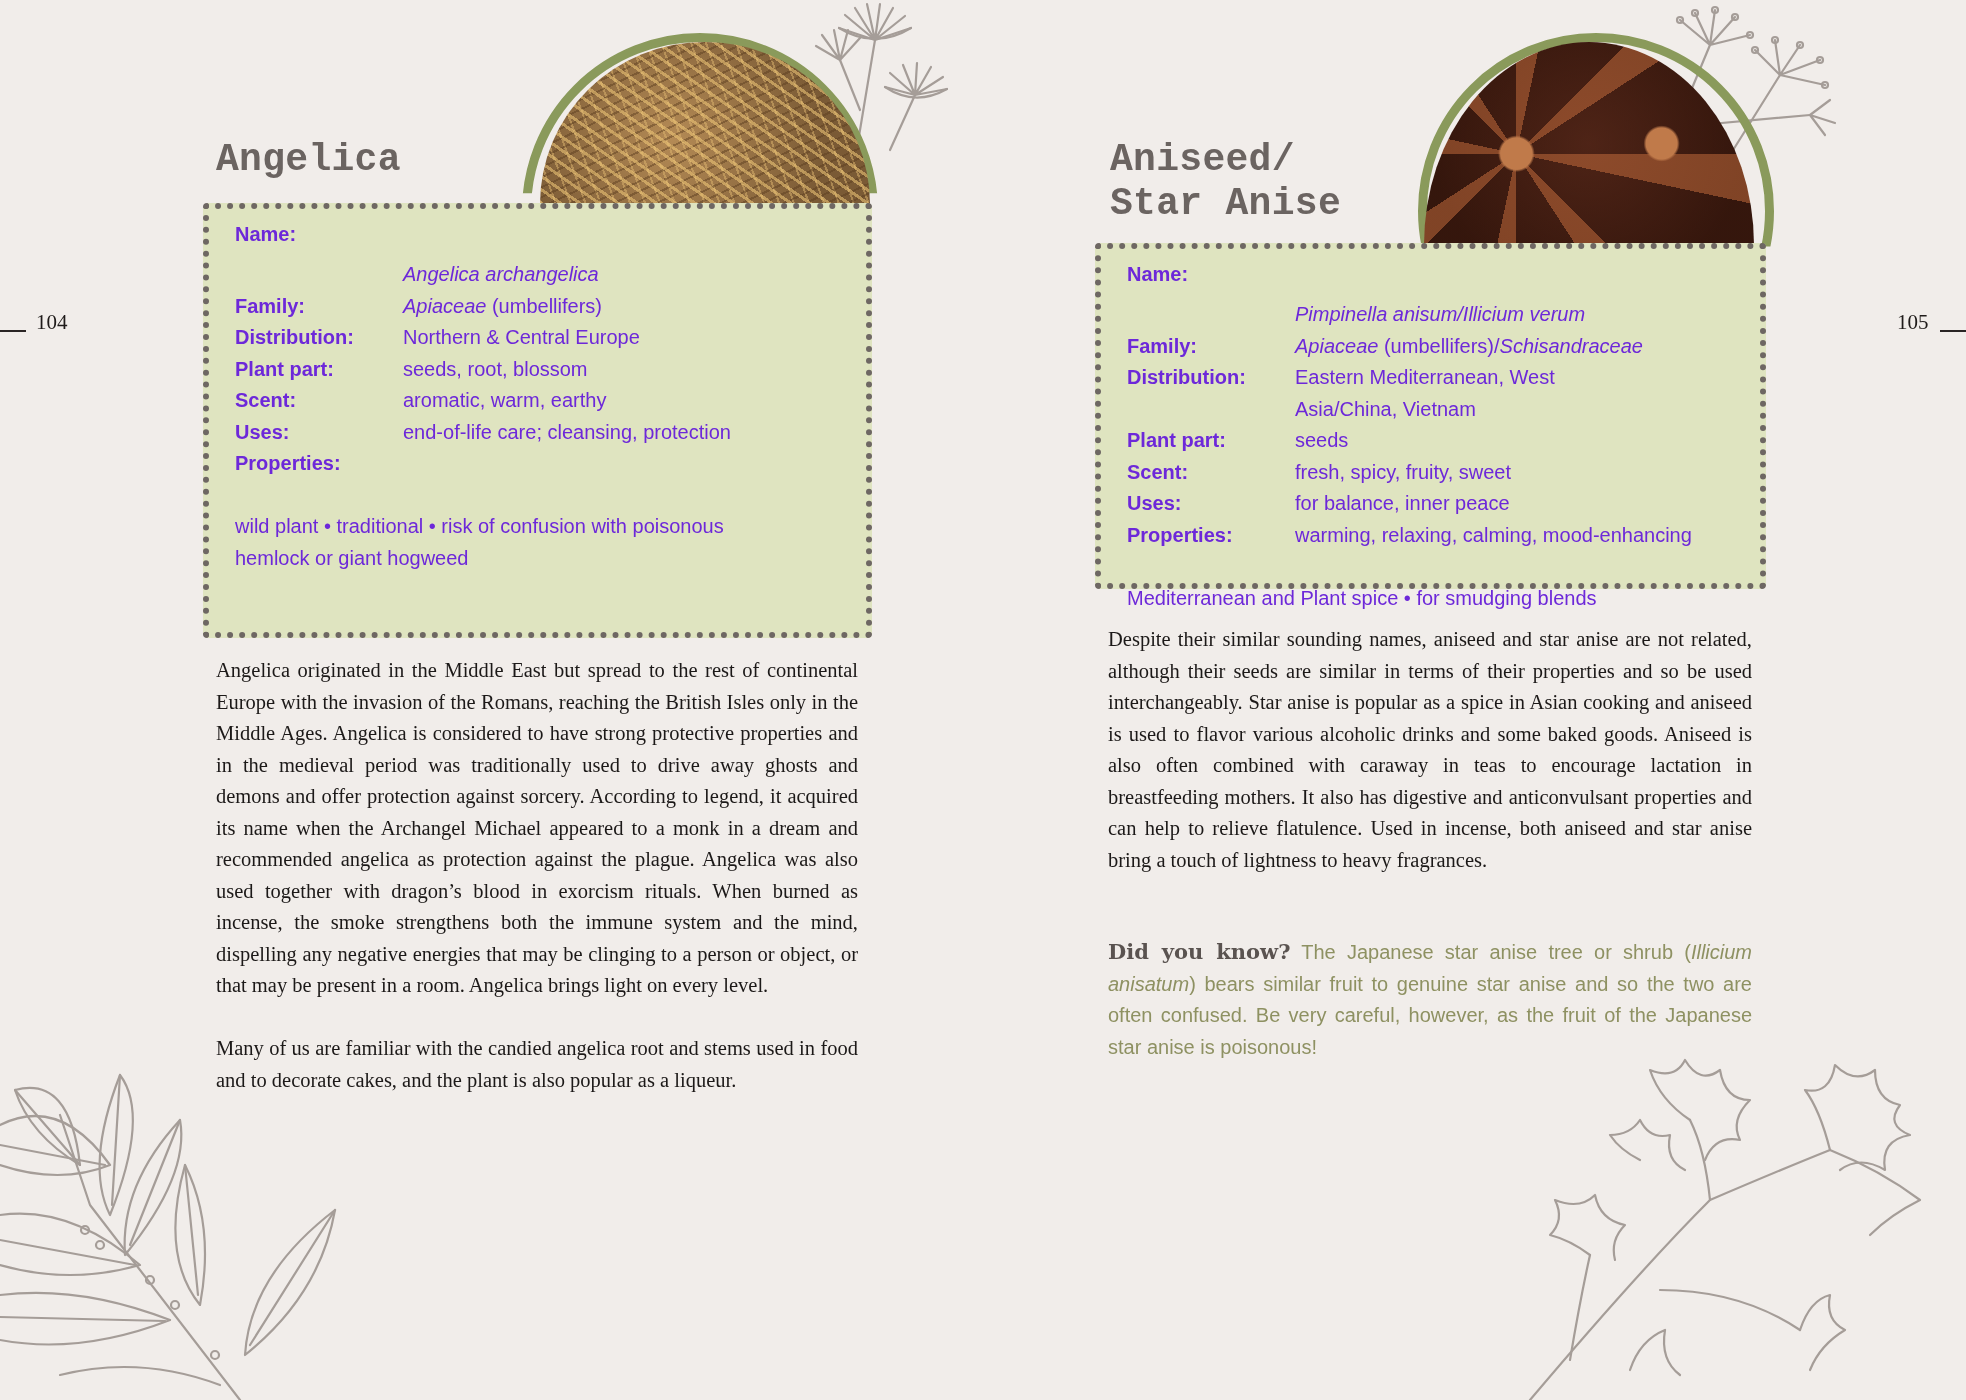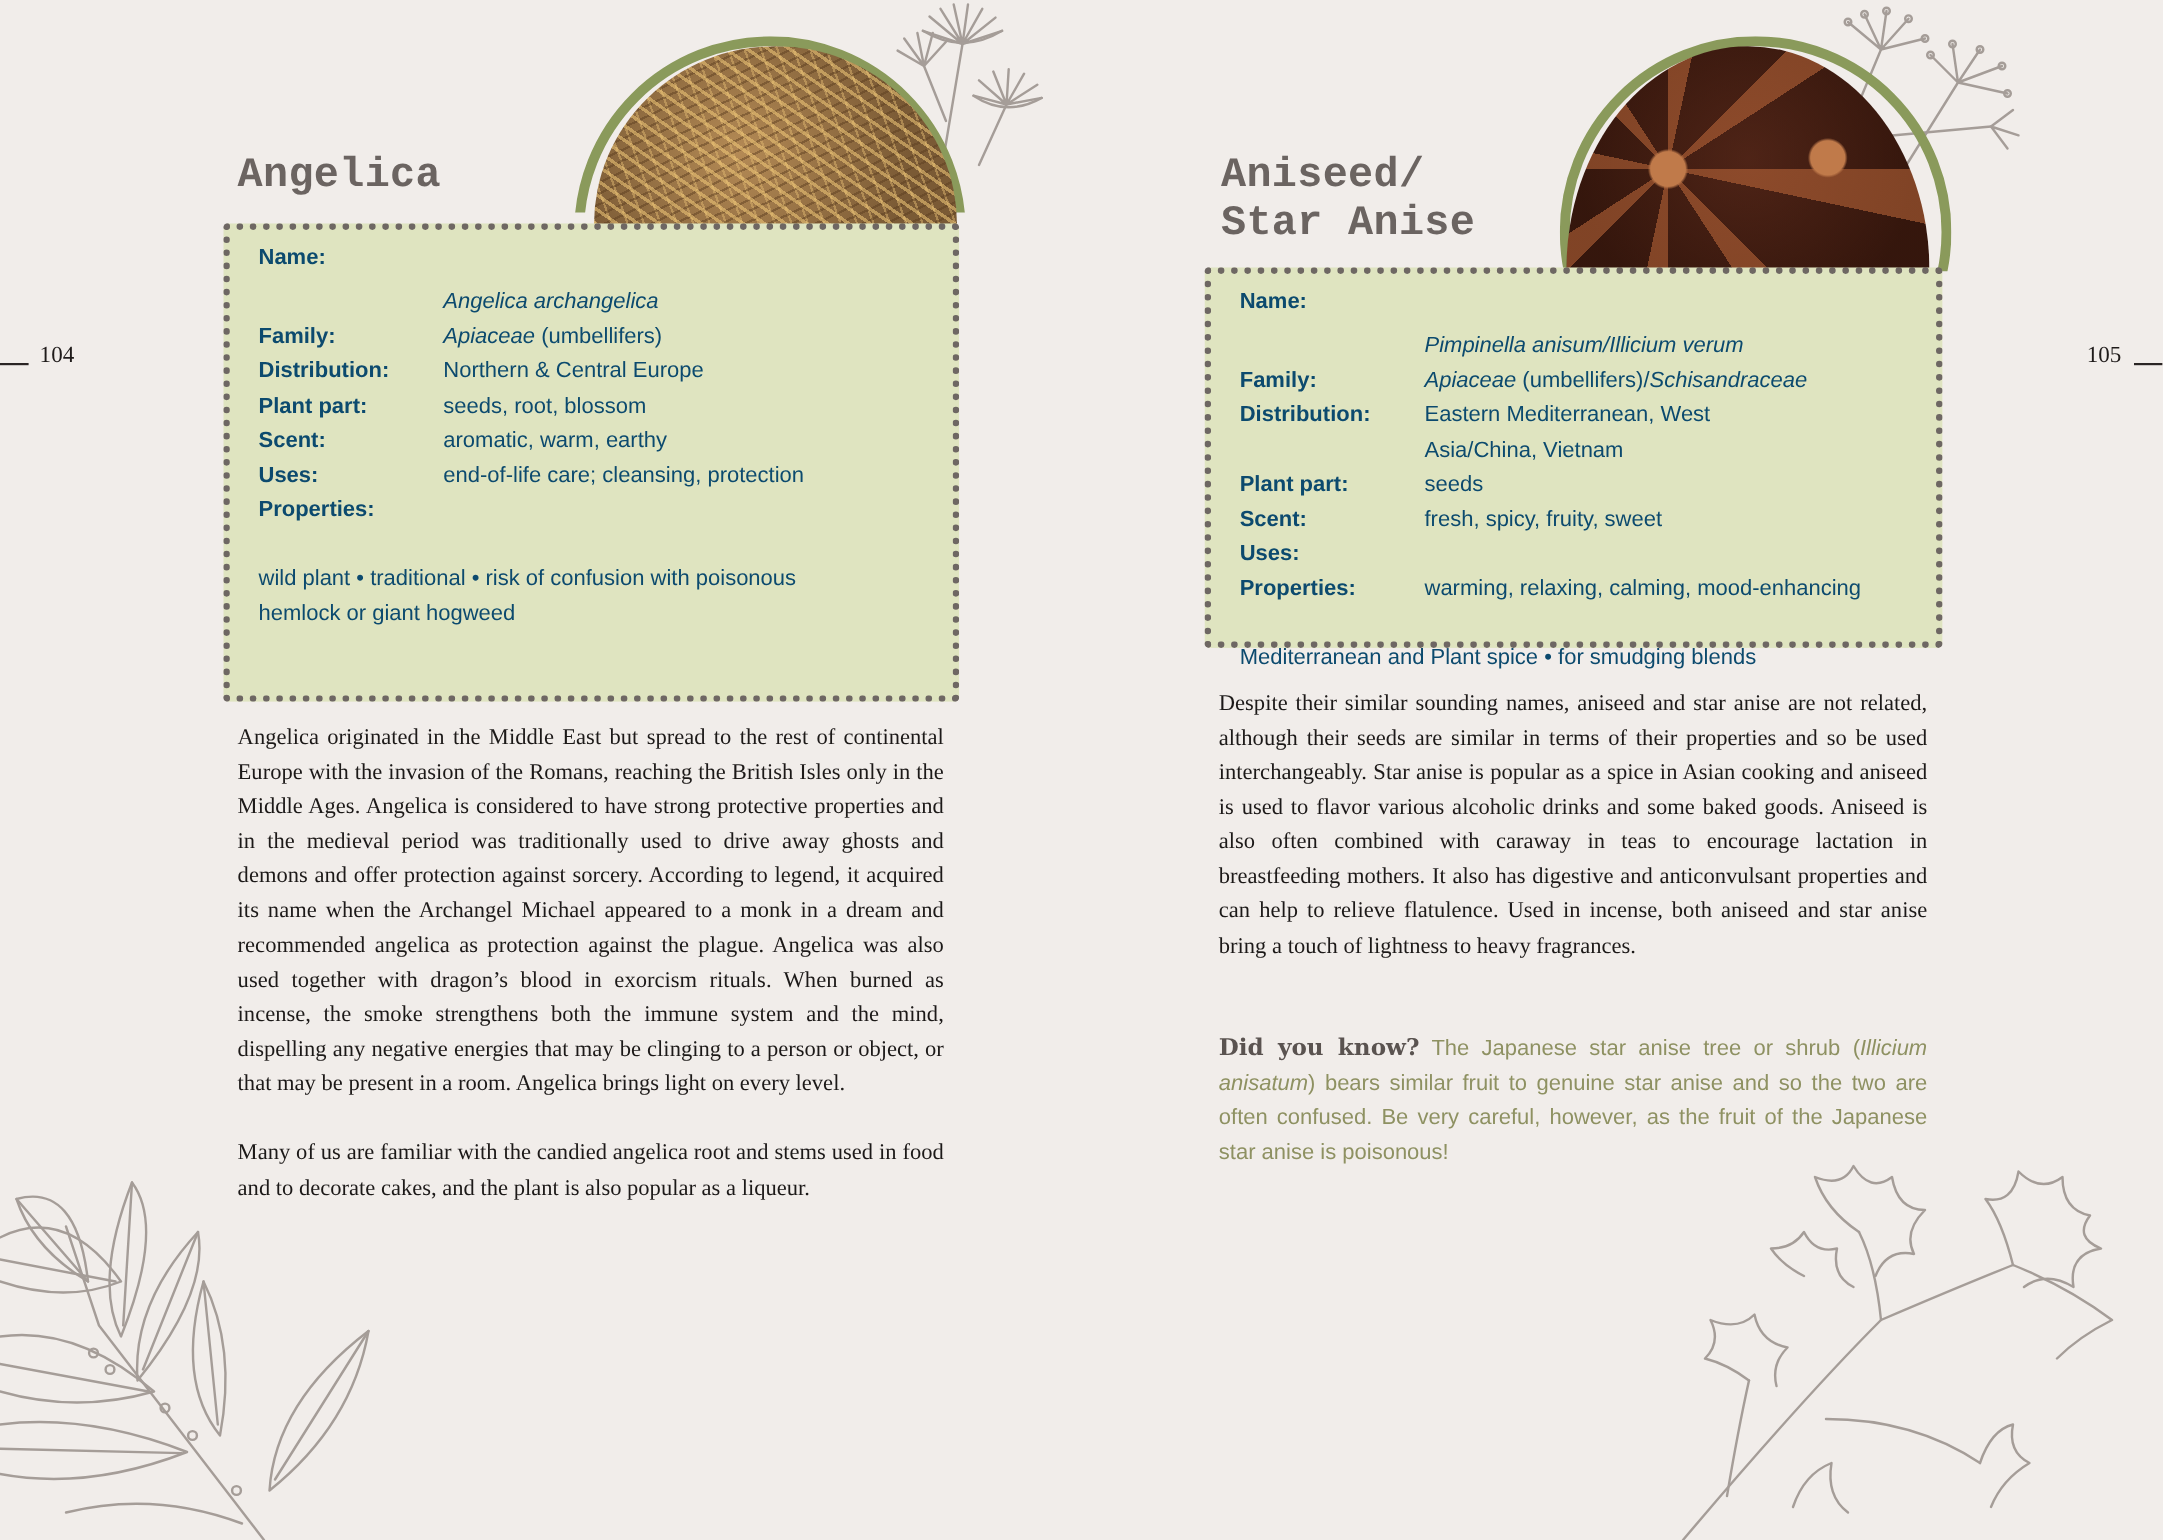--- a/index.html
+++ b/index.html
@@ -3,21 +3,21 @@
 <meta charset="utf-8">
 <style>
   html, body { margin:0; padding:0; }
   body { width:1966px; height:1400px; background:#f1edea; position:relative; overflow:hidden; font-family:"Liberation Serif", serif; }
   .abs { position:absolute; }
   .page-num { font-family:Liberation Serif, serif; font-size:21px; color:#1f1b1a; }
   .pn-rule { height:1.5px; background:#2a2524; }
   .title { font-family:Liberation Mono, monospace; font-weight:bold; color:#6b6461; font-size:38px; line-height:44px; letter-spacing:0.3px; }
   .photo-wrap { border-radius:50% 50% 0 0 / 100% 100% 0 0; overflow:hidden; }
   .ring { border-radius:50%; border:9px solid #8a9a5b; box-sizing:border-box; }
-  .card { background:#dfe4c0; box-sizing:border-box; border:6px dotted #6e6763; border-radius:4px; font-family:"Liberation Sans", sans-serif; color:#0c4a6e; font-size:20px; }
+  .card { background:#dfe4c0; box-sizing:border-box; border:6px dotted #6e6763; border-radius:4px; font-family:"Liberation Sans", sans-serif; color:#6d28d9; font-size:20px; }
   .card-row { display:flex; line-height:31.5px; }
   .card-label { width:168px; flex:none; font-weight:bold; }
   .card-value { flex:1; }
   .it { font-style:italic;margin-top:40px; }
   .card-foot { line-height:31.5px; margin-top:31.5px; }
   .body-text { font-family:"Liberation Serif", serif; font-size:20.5px; line-height:31.5px; color:#1c1918; text-align:justify; hyphens:auto; }
   .body-text p { margin:0 0 31.5px 0; }
   .dyk { font-family:"Liberation Sans", sans-serif; font-size:20px; line-height:31.5px; color:#8e9162; text-align:justify; }
   .dyk-label { font-family:"DejaVu Serif", serif; font-weight:bold; color:#5a5350; font-size:21px; }
   svg.illus { position:absolute; }
@@ -170,20 +170,21 @@
   <div class="card-row">
       <span class="card-label">Plant part:</span>
       <span class="card-value">seeds</span>
     </div>
   <div class="card-row">
       <span class="card-label">Scent:</span>
       <span class="card-value">fresh, spicy, fruity, sweet</span>
     </div>
   <div class="card-row">
       <span class="card-label">Uses:</span>
+      <span class="card-value">for balance, inner peace</span>
     </div>
   <div class="card-row">
       <span class="card-label">Properties:</span>
       <span class="card-value" style="white-space:nowrap;">warming, relaxing, calming, mood-enhancing</span>
     </div>
   <div class="card-foot">Mediterranean and Plant spice • for smudging blends</div>
 </div>
 
 <div class="abs body-text" style="left:1108px;top:624px;width:644px;">
   <p>Despite their similar sounding names, aniseed and star anise are not related, although their seeds are similar in terms of their properties and so be used interchangeably. Star anise is popular as a spice in Asian cooking and aniseed is used to flavor various alcoholic drinks and some baked goods. Aniseed is also often combined with caraway in teas to encourage lactation in breastfeeding mothers. It also has digestive and anticonvulsant properties and can help to relieve flatulence. Used in incense, both aniseed and star anise bring a touch of lightness to heavy fragrances.</p>

